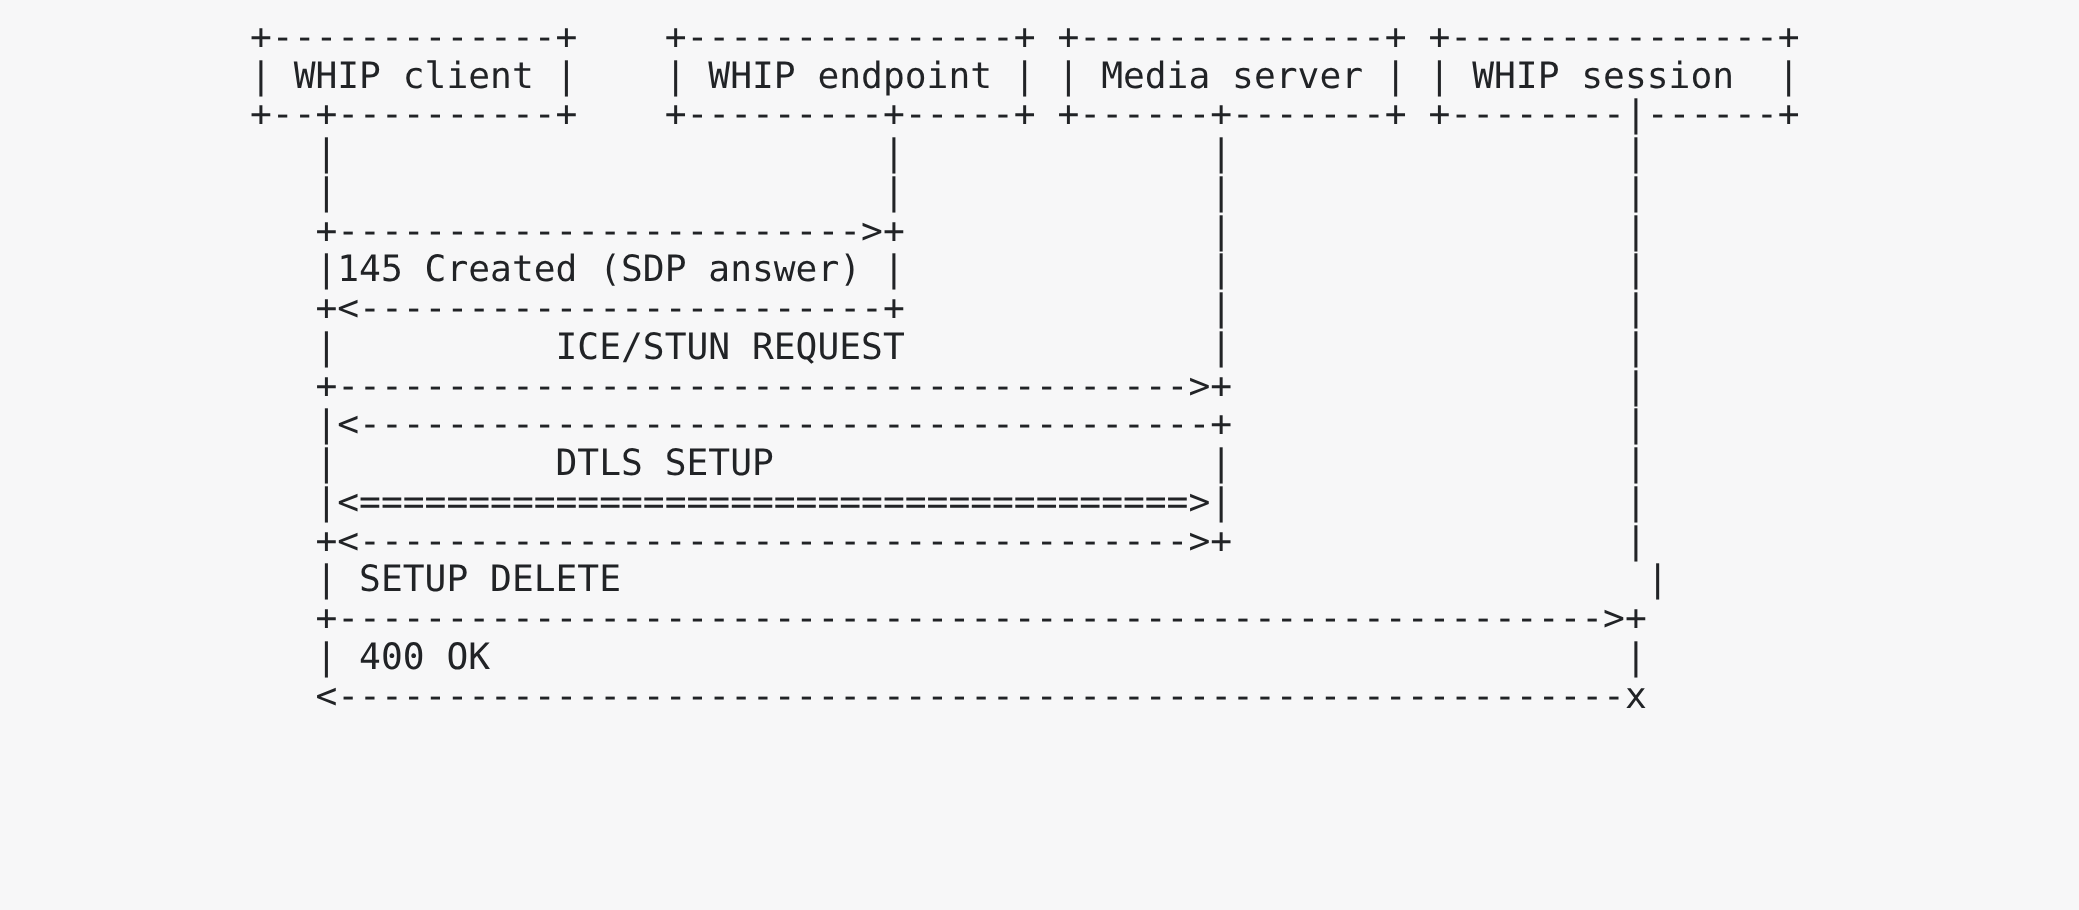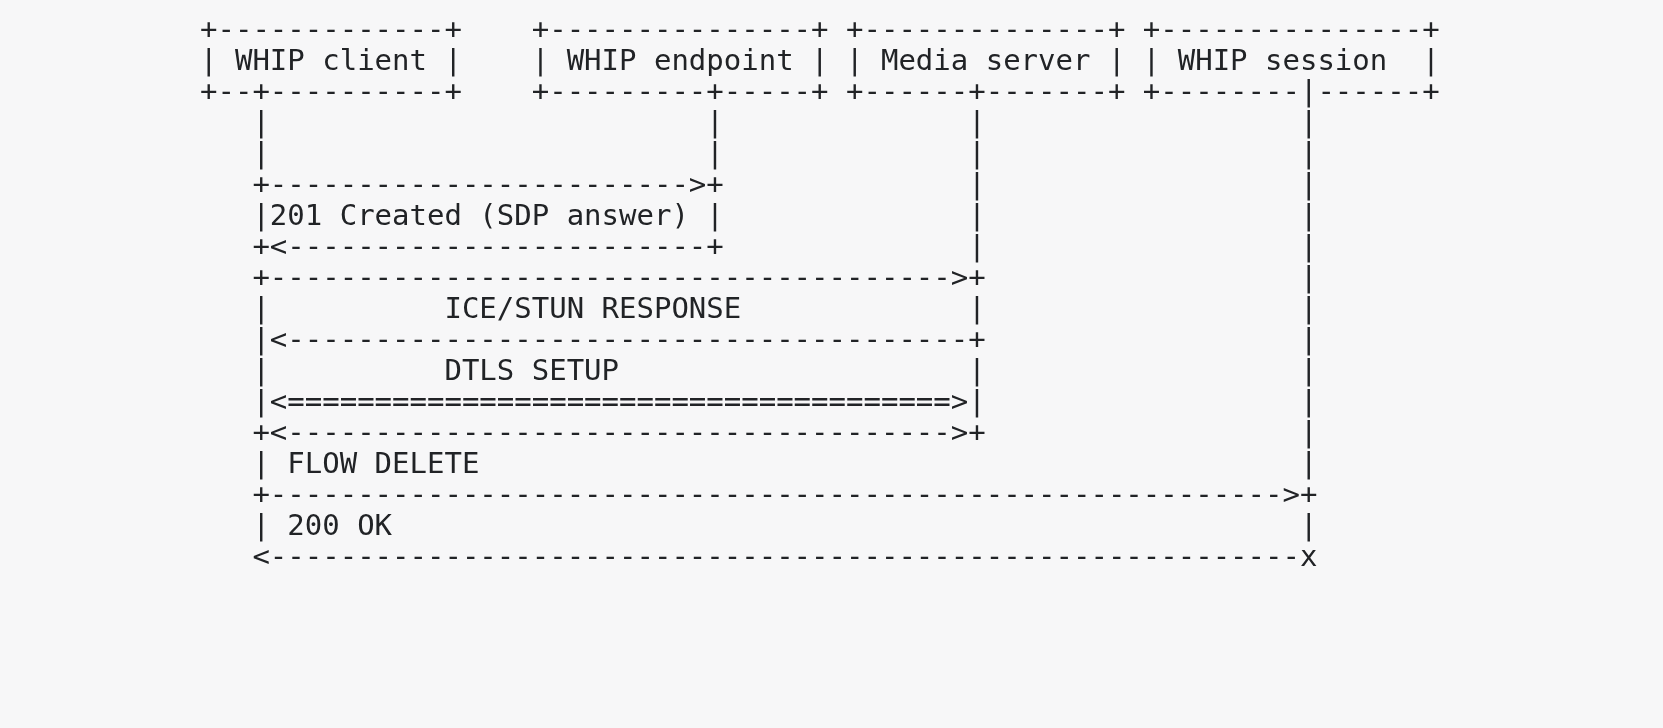--- a/index.html
+++ b/index.html
@@ -28,26 +28,26 @@
 <body>
 
 <main class="page">
   <div class="ascii-diagram">
     <div class="ascii-line">+-------------+    +---------------+ +--------------+ +---------------+</div>
     <div class="ascii-line">| WHIP client |    | WHIP endpoint | | Media server | | WHIP session  |</div>
     <div class="ascii-line">+--+----------+    +---------+-----+ +------+-------+ +--------|------+</div>
     <div class="ascii-line">   |                         |              |                  |</div>
     <div class="ascii-line">   |                         |              |                  |</div>
     <div class="ascii-line">   +------------------------&gt;+              |                  |</div>
-    <div class="ascii-line">   |201 Created (SDP answer) |              |                  |</div>
+    <div class="ascii-line">   |145 Created (SDP answer) |              |                  |</div>
     <div class="ascii-line">   +&lt;------------------------+              |                  |</div>
+    <div class="ascii-line">   |          ICE/STUN REQUEST              |                  |</div>
     <div class="ascii-line">   +---------------------------------------&gt;+                  |</div>
-    <div class="ascii-line">   |          ICE/STUN RESPONSE             |                  |</div>
     <div class="ascii-line">   |&lt;---------------------------------------+                  |</div>
     <div class="ascii-line">   |          DTLS SETUP                    |                  |</div>
     <div class="ascii-line">   |&lt;======================================&gt;|                  |</div>
     <div class="ascii-line">   +&lt;--------------------------------------&gt;+                  |</div>
-    <div class="ascii-line">   | FLOW DELETE                                               |</div>
+    <div class="ascii-line">   | SETUP DELETE                                               |</div>
     <div class="ascii-line">   +----------------------------------------------------------&gt;+</div>
-    <div class="ascii-line">   | 200 OK                                                    |</div>
+    <div class="ascii-line">   | 400 OK                                                    |</div>
     <div class="ascii-line">   &lt;-----------------------------------------------------------x</div>
   </div>
 </main>
 
 </body></html>

